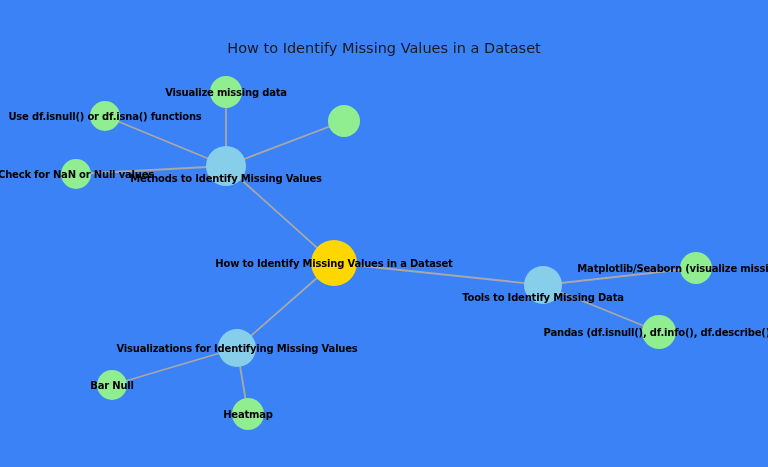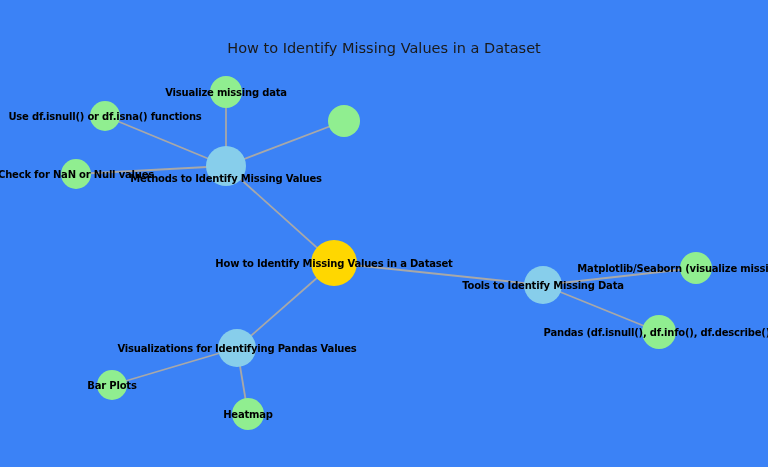--- a/index.html
+++ b/index.html
@@ -78,23 +78,23 @@
       <circle cx="344" cy="121" r="16" fill="#90EE90"></circle>
       <circle cx="76" cy="174" r="15" fill="#90EE90"></circle>
       <circle cx="696" cy="268" r="16" fill="#90EE90"></circle>
       <circle cx="659" cy="332" r="17" fill="#90EE90"></circle>
       <circle cx="112" cy="385" r="15" fill="#90EE90"></circle>
       <circle cx="248" cy="414" r="16" fill="#90EE90"></circle>
     </svg>
   <div id="node-labels">
       <div class="node-label" style="left: 334px; top: 263px; color: rgb(0, 0, 0);">How to Identify Missing Values in a Dataset</div>
       <div class="node-label" style="left: 226px; top: 178px; color: rgb(0, 0, 0);">Methods to Identify Missing Values</div>
-      <div class="node-label" style="left: 543px; top: 285px; color: rgb(0, 0, 0);">Tools to Identify Missing Data</div>
-      <div class="node-label" style="left: 237px; top: 348px; color: rgb(0, 0, 0);">Visualizations for Identifying Pandas Values</div>
+      <div class="node-label" style="left: 543px; top: 297px; color: rgb(0, 0, 0);">Tools to Identify Missing Data</div>
+      <div class="node-label" style="left: 237px; top: 348px; color: rgb(0, 0, 0);">Visualizations for Identifying Missing Values</div>
       <div class="node-label" style="left: 226px; top: 92px; color: rgb(0, 0, 0);">Visualize missing data</div>
       <div class="node-label" style="left: 105px; top: 116px; color: rgb(0, 0, 0);">Use df.isnull() or df.isna() functions</div>
       <div class="node-label" style="left: 76px; top: 174px; color: rgb(0, 0, 0);">Check for NaN or Null values</div>
       <div class="node-label" style="left: 696px; top: 268px; color: rgb(0, 0, 0);">Matplotlib/Seaborn (visualize missing data)</div>
       <div class="node-label" style="left: 659px; top: 332px; color: rgb(0, 0, 0);">Pandas (df.isnull(), df.info(), df.describe())</div>
-      <div class="node-label" style="left: 112px; top: 385px; color: rgb(0, 0, 0);">Bar Plots</div>
+      <div class="node-label" style="left: 112px; top: 385px; color: rgb(0, 0, 0);">Bar Null</div>
       <div class="node-label" style="left: 248px; top: 414px; color: rgb(0, 0, 0); text-align: right;">Heatmap</div>
     </div>
 </div>
 
 </body></html>

